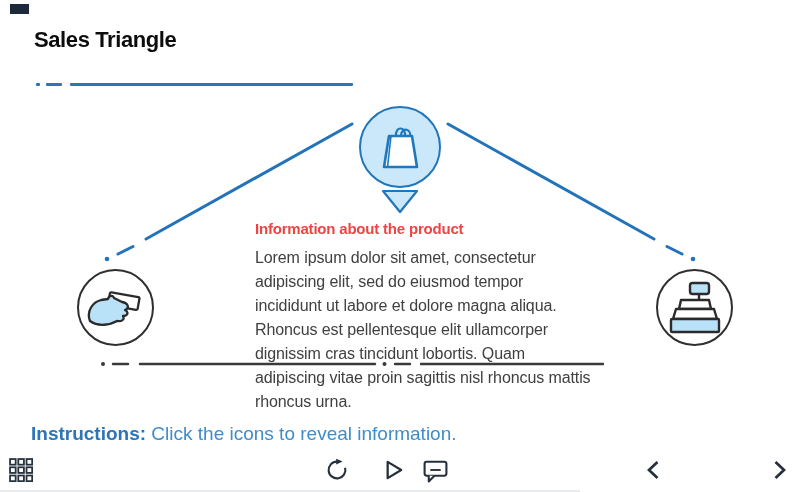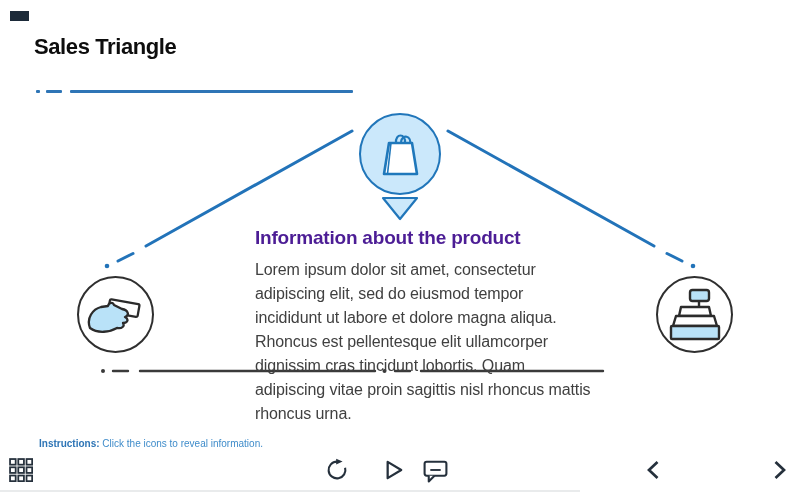--- a/index.html
+++ b/index.html
@@ -1,40 +1,40 @@
 <!DOCTYPE html>
 <html><head>
 <meta charset="utf-8">
 <style>
   html,body{margin:0;padding:0;background:#fff;}
   .stage{
     position:relative;width:800px;height:492px;background:#ffffff;overflow:hidden;
     font-family:"Liberation Sans",sans-serif;
   }
   
-  .slide{position:absolute;left:0;top:8px;width:800px;height:446px;border-bottom:1.5px dashed #c6cbcf;background:#fff;}
+  .slide{position:absolute;left:0;top:1px;width:800px;height:446px;border-bottom:1.5px dashed #c6cbcf;background:#fff;}
   .logo{position:absolute;left:10px;top:3px;width:19px;height:10px;background:#1c2a39;}
   .title{position:absolute;left:34px;top:26px;margin:0;font-size:22px;letter-spacing:-0.4px;font-weight:700;color:#0d0d0d;}
   .subtitle{position:absolute;left:34px;top:57px;margin:0;font-size:15.5px;letter-spacing:-0.2px;font-weight:700;color:#2e75b6;}
   .underline{position:absolute;left:36px;top:82px;height:3px;display:flex;align-items:center;}
   .underline .dot{width:4px;height:3px;background:#2e75b6;border-radius:1px;}
   .underline .dash{width:16px;height:3px;background:#2e75b6;margin-left:6px;border-radius:1px;}
   .underline .bar{width:283px;height:3px;background:#2e75b6;margin-left:8px;border-radius:1px;}
   .diagram-lines{position:absolute;left:0;top:0;width:800px;height:450px;}
   .edge-blue{stroke:#2273b9;stroke-width:3;stroke-linecap:round;}
   .edge-dark{stroke:#3a3a3a;stroke-width:2.4;stroke-linecap:round;}
   .node{position:absolute;border-radius:50%;display:flex;align-items:center;justify-content:center;cursor:pointer;box-sizing:border-box;}
   .node-top{left:359px;top:105px;width:82px;height:82px;background:#cbe8fb;border:2.5px solid #2176ba;}
   .node-side{width:77px;height:77px;background:#ffffff;border:2.6px solid #2f2f2f;}
   .node-left{left:77px;top:268px;}
   .node-right{left:656px;top:268px;}
   .callout{position:absolute;left:255px;top:219px;width:336px;}
-  .callout h2{margin:0 0 9px 0;font-size:19px;letter-spacing:-0.2px;font-weight:700;color:#4c1d95;}
+  .callout h2{margin:0 0 9px 0;font-size:15px;letter-spacing:-0.2px;font-weight:700;color:#ef4444;}
   .callout p{margin:0;font-size:16px;letter-spacing:-0.1px;line-height:1.5;color:#404040;}
-  .instructions{position:absolute;left:31px;top:422px;margin:8px;font-size:10px;color:#3f8cca;}
+  .instructions{position:absolute;left:31px;top:422px;margin:0;font-size:19px;color:#3f8cca;}
   .instructions .label{font-weight:700;color:#2e75b6;}
   
   .player{position:absolute;left:0;top:447px;width:800px;height:45px;background:#fff;}
   .pbtn{position:absolute;background:none;border:none;padding:0;margin:0;cursor:pointer;line-height:0;}
   .picon{stroke:#25303c;fill:none;}
   .page{position:absolute;left:683px;top:0;width:64px;height:45px;display:flex;align-items:baseline;justify-content:center;}
   .page .cur{font-size:25px;font-weight:700;color:#060a0e;letter-spacing:0;}
   .page .tot{font-size:16px;font-weight:700;color:#1a2028;position:relative;top:-1px;}
   .preview-shadow{position:absolute;left:0;bottom:0;width:580px;height:2px;background:#e9ebec;}
 </style>

